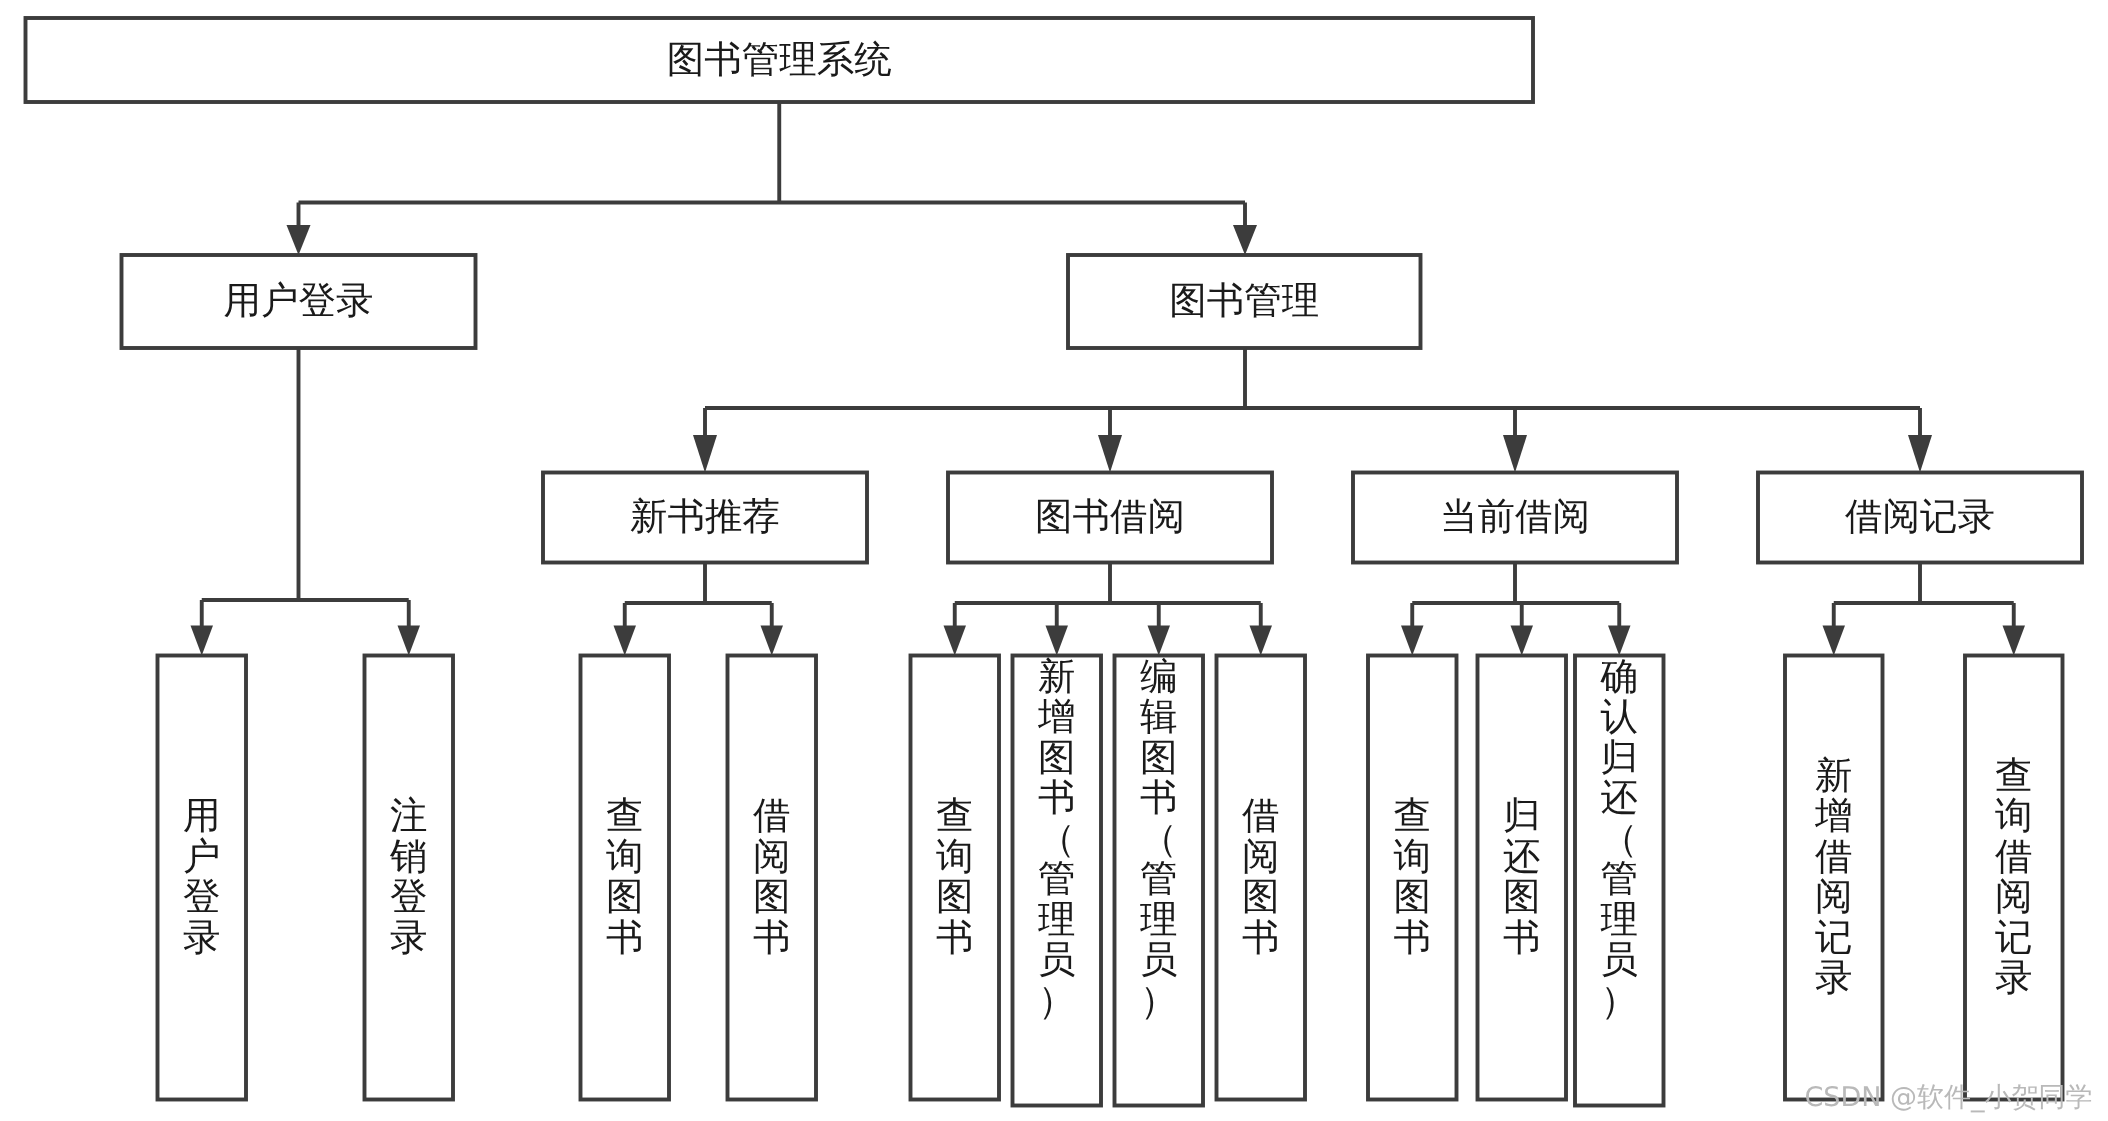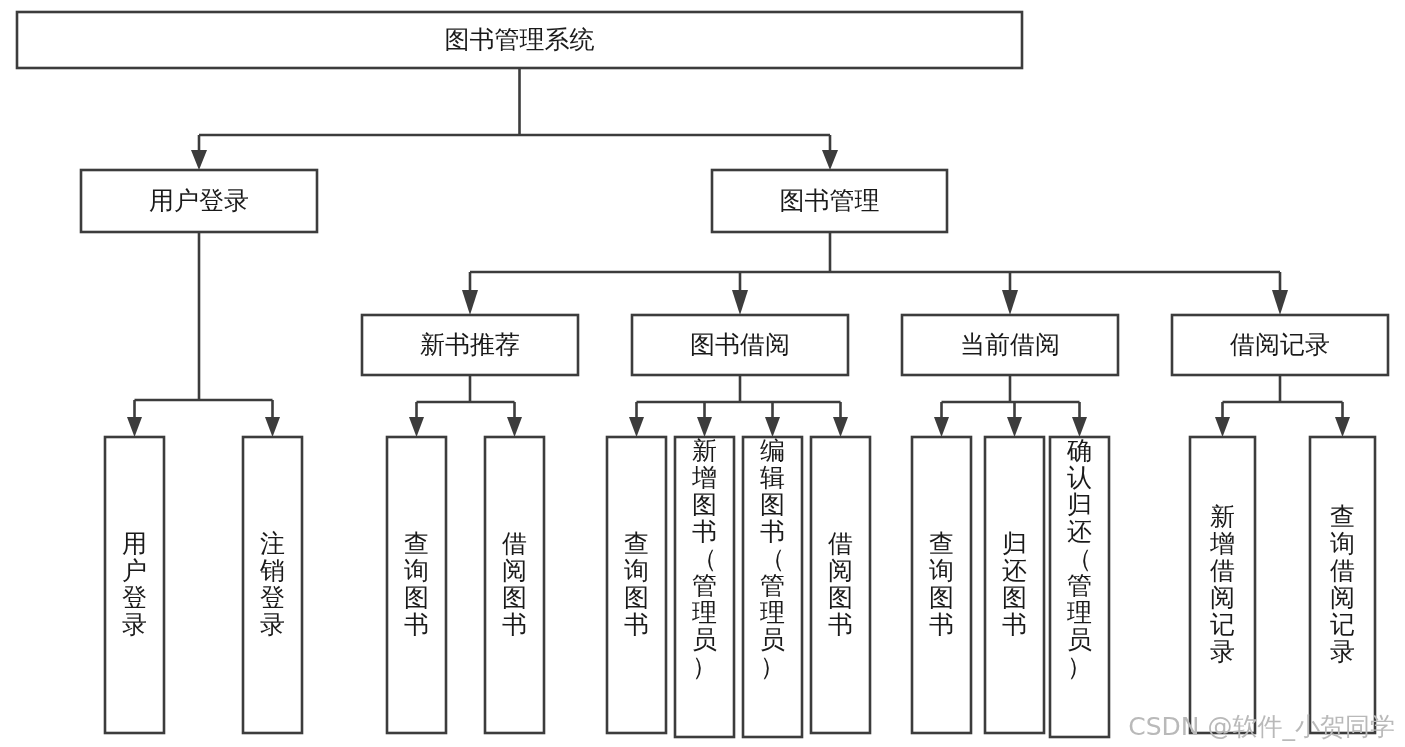--- a/index.html
+++ b/index.html
@@ -43,21 +43,21 @@
     fill: none;
   }
   .arrow-head {
     fill: #3c3c3c;
     stroke: none;
   }
   .watermark {
     position: absolute;
     right: 10px;
     bottom: 4px;
-    font-size: 25px;
+    font-size: 18px;
     color: #b9b9b9;
     font-family: "DejaVu Sans", "Liberation Sans", sans-serif;
     white-space: nowrap;
     pointer-events: none;
   }
 </style>
 </head>
 <body>
 
 <svg id="diagram" viewBox="0 0 1405 747" xmlns="http://www.w3.org/2000/svg">

